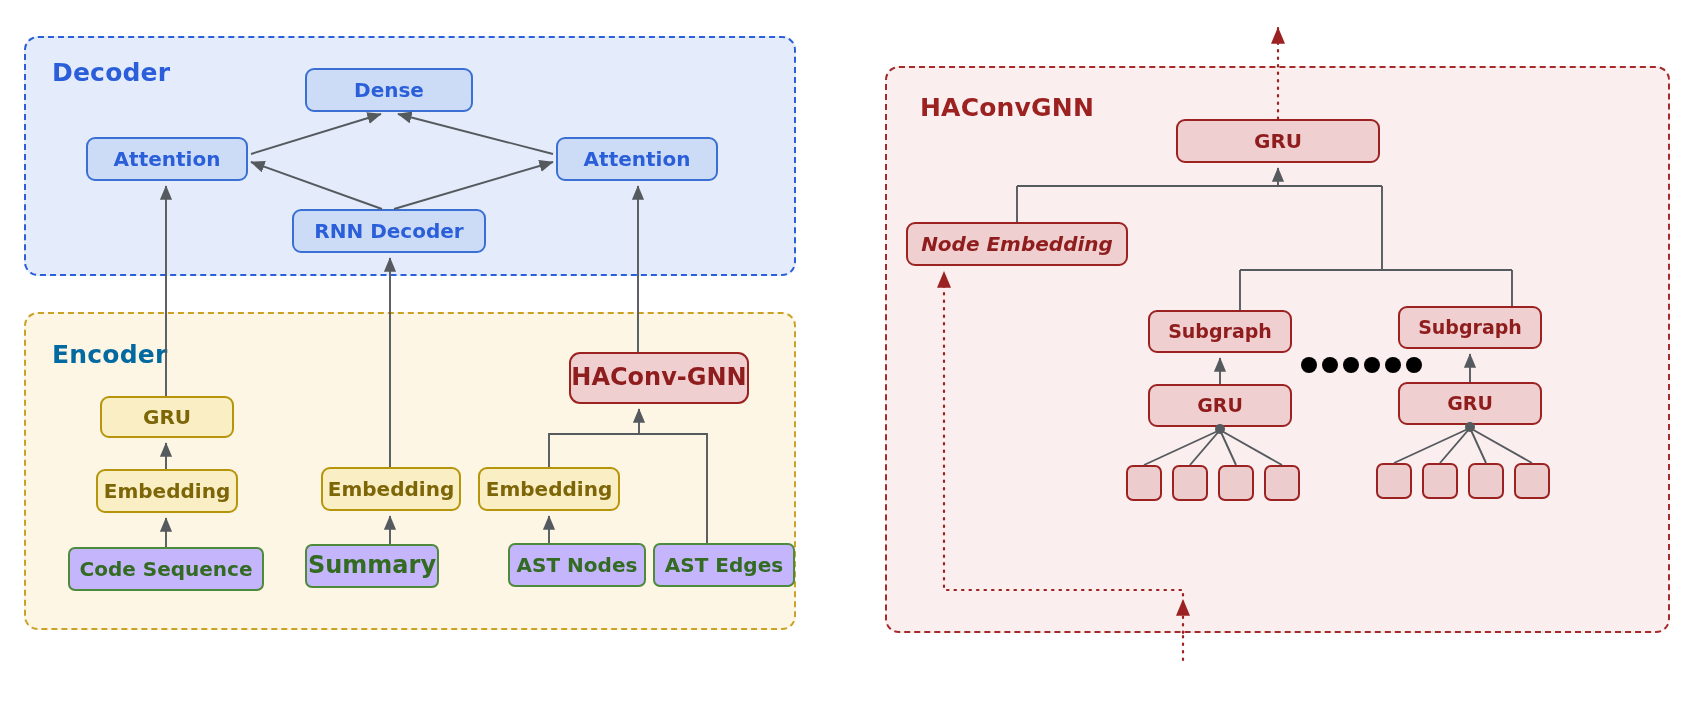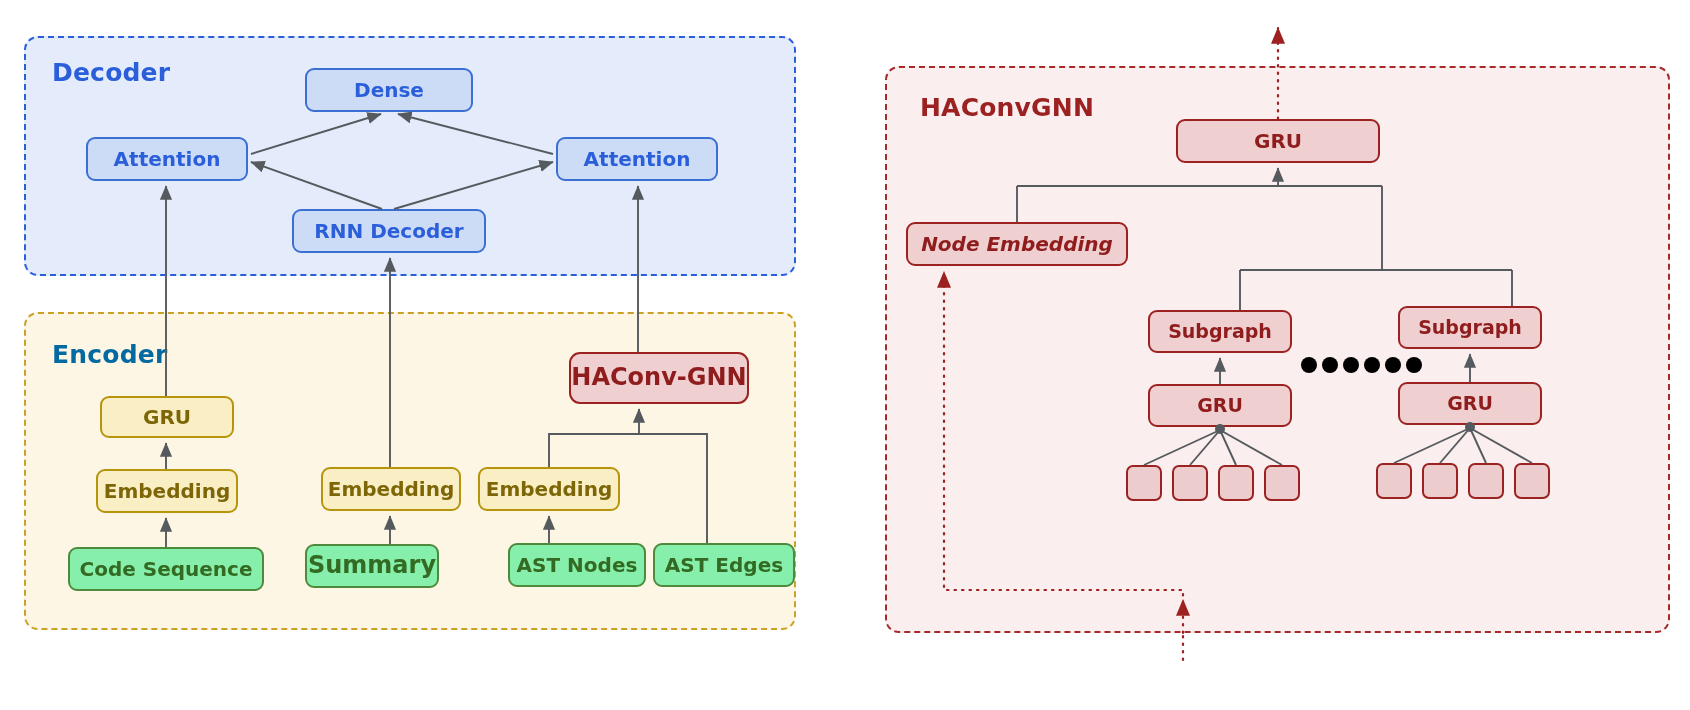--- a/index.html
+++ b/index.html
@@ -17,21 +17,21 @@
   .blue-panel{background:#e4ecfb;border-color:#2b5fd9;}
   .blue-title{color:#2b5fd9;}
   .n-blue{background:#ccdcf7;border-color:#3b6fd4;color:#2b5fd9;}
 
   
   .gold-panel{background:#fdf6e4;border-color:#c9a227;}
   .gold-title{color:#0369a1;}
   .n-gold{background:#faeec4;border-color:#b7950b;color:#7d6608;}
 
   
-  .n-green{background:#86efac;border-color:#4e8a3c;color:#336b22;}
+  .n-green{background:#c4b5fd;border-color:#4e8a3c;color:#336b22;border-radius:7px;}
 
   
   .red-panel{background:#fbeeee;border-color:#a52a2a;}
   .red-title{color:#9c2222;}
   .n-red{background:#efcfcf;border-color:#9c2222;color:#8f1d1d;}
   .n-red-leaf{background:#eccccc;border-color:#9c2222;border-radius:7px;}
 
   svg.edges{position:absolute;left:0;top:0;width:1690px;height:710px;overflow:visible;pointer-events:none;}
   .ln{stroke:#555a5e;stroke-width:1.9;fill:none;}
   .ln-dot{stroke:#9c2222;stroke-width:2.2;fill:none;stroke-dasharray:1.5 6;stroke-linecap:round;}

